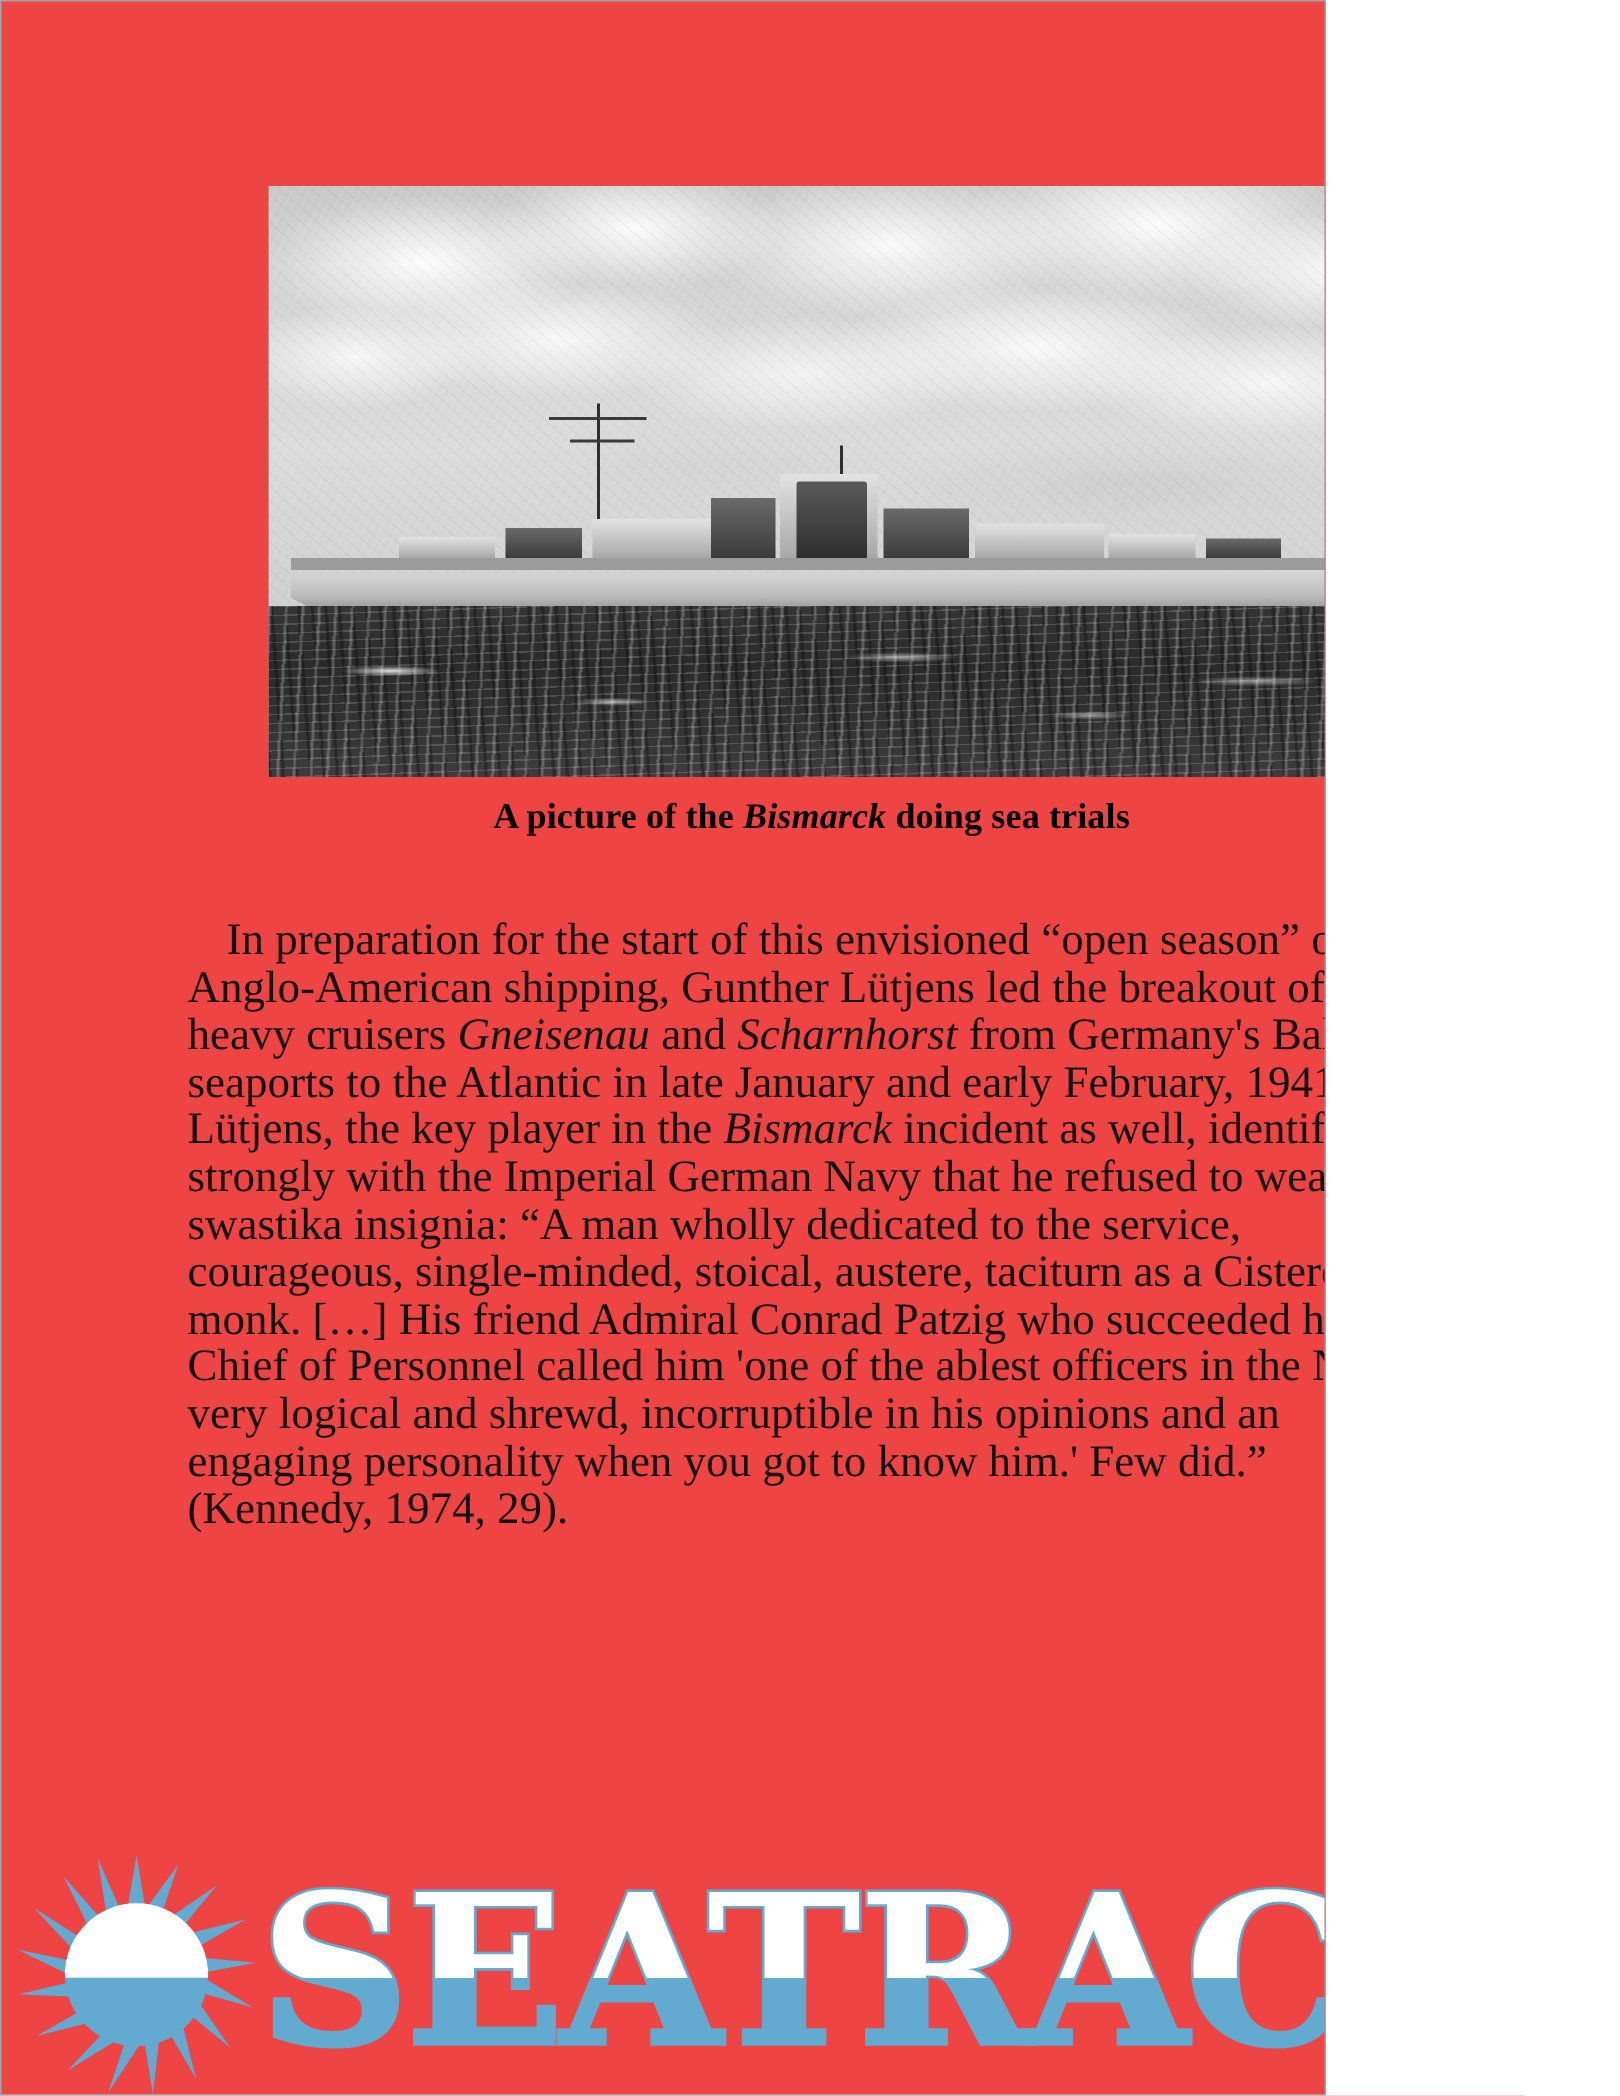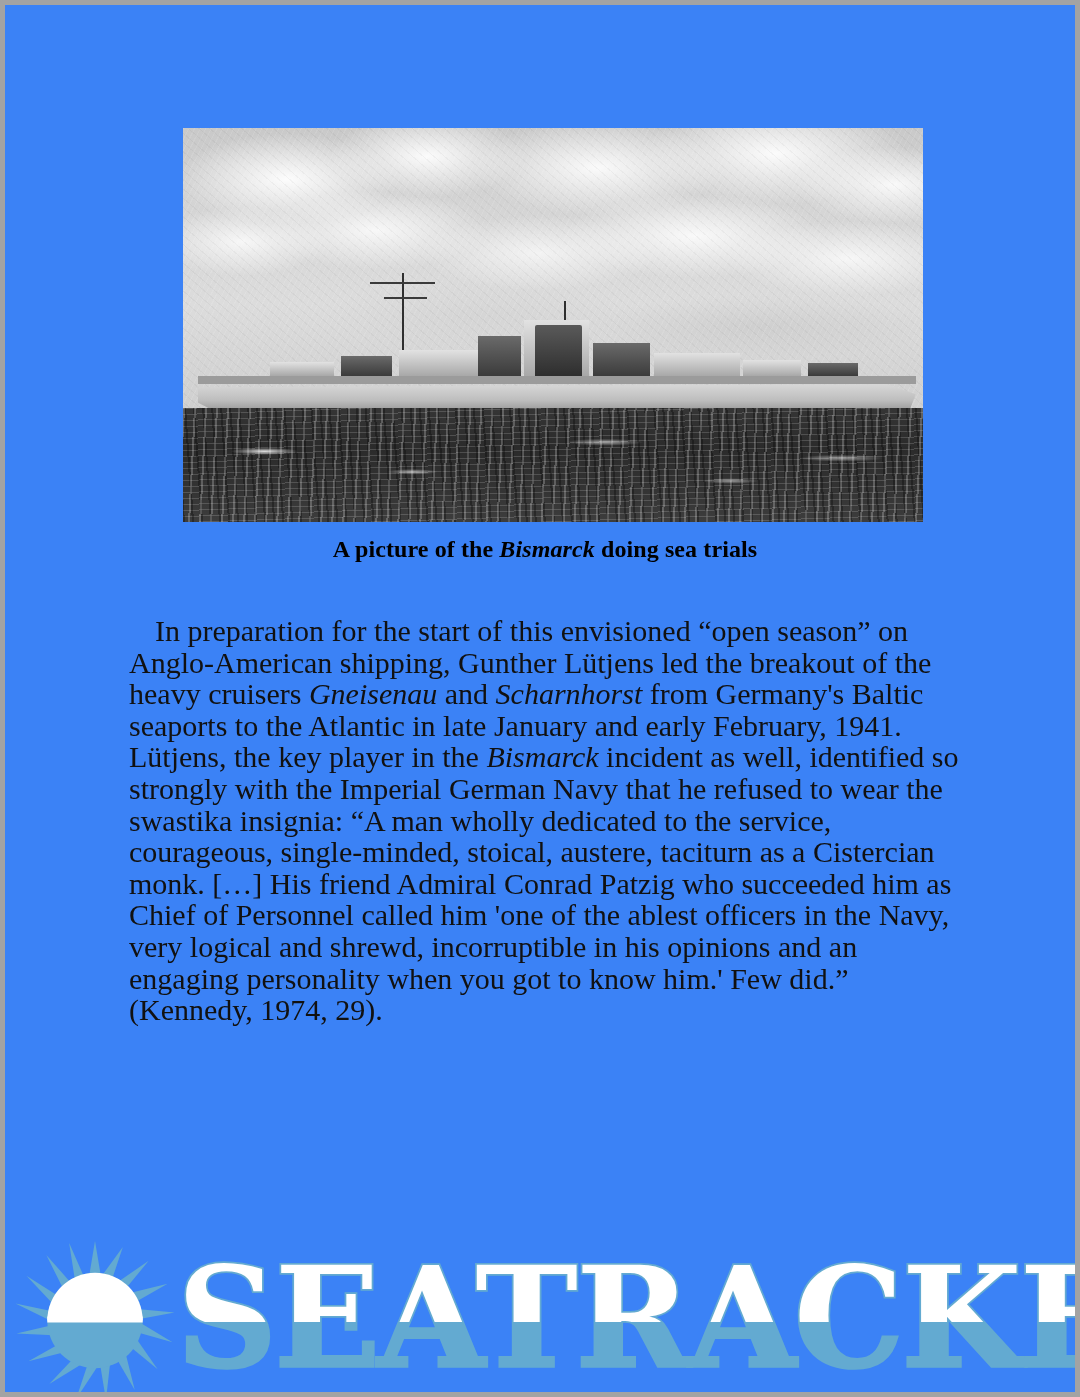--- a/index.html
+++ b/index.html
@@ -7,26 +7,26 @@
     margin: 0;
     padding: 0;
     background: #ffffff;
   }
   body {
     font-family: "Liberation Serif", "DejaVu Serif", serif;
     color: #000000;
   }
   .page {
     position: relative;
-    width: 1080px;
+    width: 884px;
     height: 1397px;
-    background: #3b82f6;
+    background: #ef4444;
     overflow: hidden;
     box-sizing: border-box;
-    border: 5px solid #a3a3a3;
+    border: 1px solid #a3a3a3;
   }
 
   
   .figure {
     position: absolute;
     left: 178px;
     top: 123px;
     width: 740px;
     height: 394px;
   }

